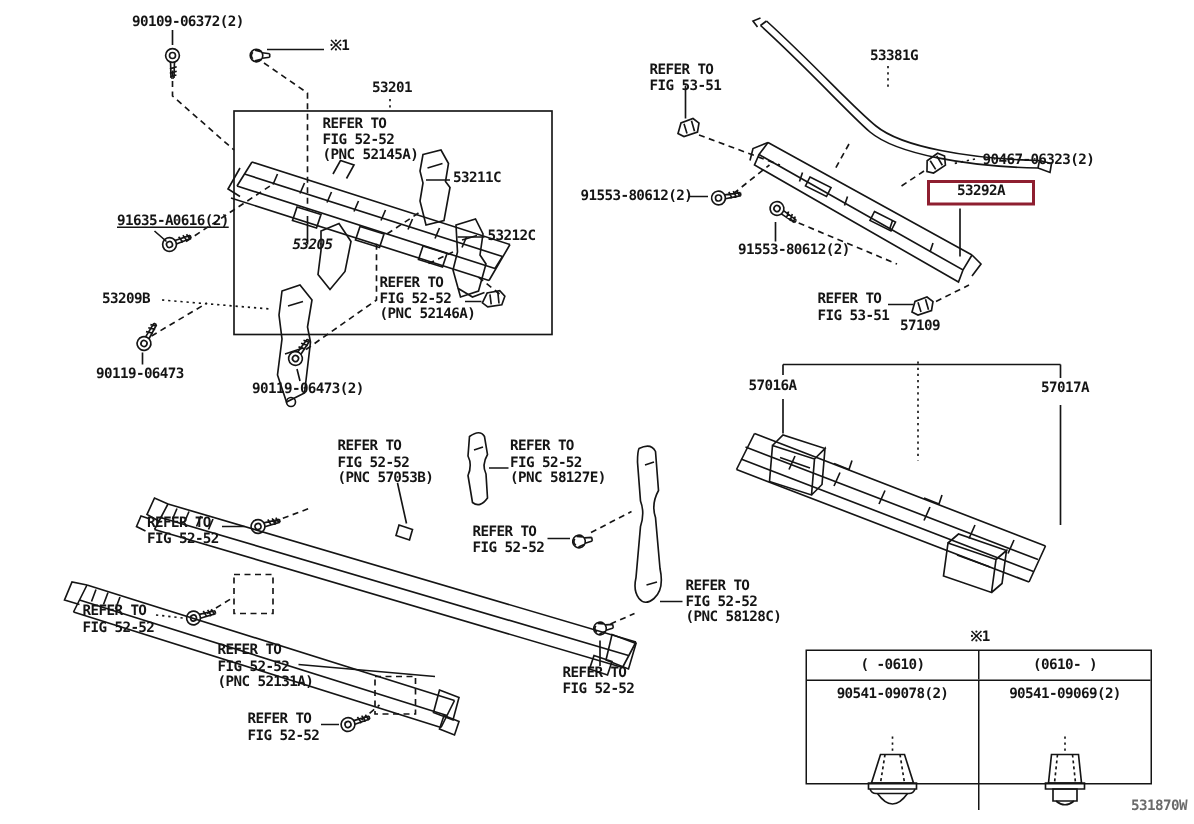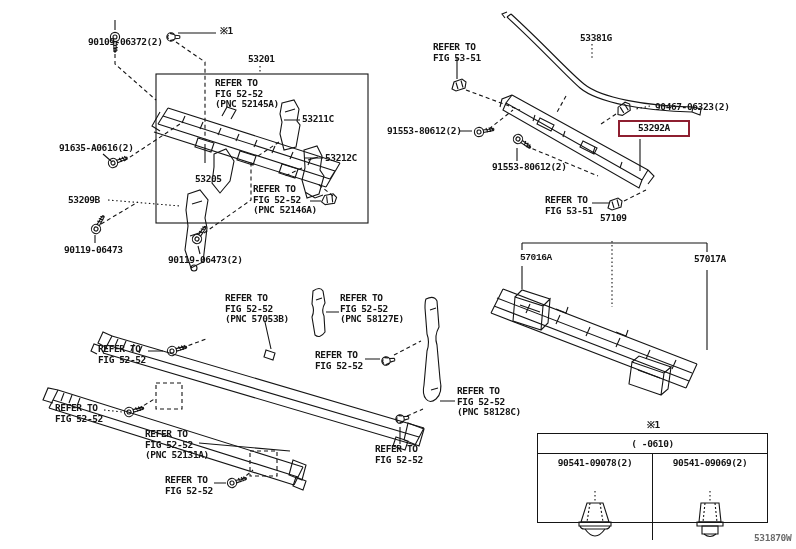--- a/index.html
+++ b/index.html
@@ -180,47 +180,47 @@
         <use href="#bolt" transform="translate(172,351) rotate(-15)"></use>
         <use href="#nut" transform="translate(386,361) rotate(-10)"></use>
         <use href="#bolt" transform="translate(129,412) rotate(-15)"></use>
         <use href="#bolt" transform="translate(232,483) rotate(-18)"></use>
         <use href="#nut" transform="translate(400,419) rotate(-10)"></use>
       </g>
     </g>
   </svg>
 
   <div>
-      <div class="lbl" style="left: 88px; top: 10px; margin-top: 27px;">90109-06372(2)</div>
+      <div class="lbl" style="left: 88px; top: 10px;">90109-06372(2)</div>
       <div class="lbl" style="left: 220px; top: 26px;">※1</div>
       <div class="lbl" style="left: 248px; top: 54px;">53201</div>
       <div class="lbl" style="left: 215px; top: 78px;">REFER TO
 FIG 52-52
 (PNC 52145A)</div>
       <div class="lbl" style="left: 302px; top: 114px;">53211C</div>
       <div class="lbl" style="left: 325px; top: 153px;">53212C</div>
-      <div class="lbl" style="left: 195px; top: 174px;">53205</div>
+      <div class="lbl" style="left: 195px; top: 159px; font-style: italic;">53205</div>
       <div class="lbl" style="left: 253px; top: 184px;">REFER TO
 FIG 52-52
 (PNC 52146A)</div>
-      <div class="lbl" style="left: 59px; top: 143px;">91635-A0616(2)</div>
+      <div class="lbl" style="left: 78px; top: 143px; text-decoration: underline;">91635-A0616(2)</div>
       <div class="lbl" style="left: 68px; top: 195px;">53209B</div>
       <div class="lbl" style="left: 64px; top: 245px;">90119-06473</div>
       <div class="lbl" style="left: 168px; top: 255px;">90119-06473(2)</div>
       <div class="lbl" style="left: 433px; top: 42px;">REFER TO
 FIG 53-51</div>
       <div class="lbl" style="left: 580px; top: 33px;">53381G</div>
       <div class="lbl" style="left: 655px; top: 102px;">90467-06323(2)</div>
       <div class="lbl boxed" style="left: 618px; top: 120px;">53292A</div>
       <div class="lbl" style="left: 387px; top: 126px;">91553-80612(2)</div>
       <div class="lbl" style="left: 492px; top: 162px;">91553-80612(2)</div>
       <div class="lbl" style="left: 545px; top: 195px;">REFER TO
 FIG 53-51</div>
       <div class="lbl" style="left: 600px; top: 213px;">57109</div>
-      <div class="lbl" style="left: 520px; top: 253px; font-family: Liberation Mono, monospace;">57016A</div>
+      <div class="lbl" style="left: 499px; top: 253px;">57016A</div>
       <div class="lbl" style="left: 694px; top: 254px;">57017A</div>
       <div class="lbl" style="left: 225px; top: 293px;">REFER TO
 FIG 52-52
 (PNC 57053B)</div>
       <div class="lbl" style="left: 340px; top: 293px;">REFER TO
 FIG 52-52
 (PNC 58127E)</div>
       <div class="lbl" style="left: 98px; top: 344px;">REFER TO
 FIG 52-52</div>
       <div class="lbl" style="left: 315px; top: 350px;">REFER TO
@@ -236,20 +236,21 @@
 FIG 52-52</div>
       <div class="lbl" style="left: 457px; top: 386px;">REFER TO
 FIG 52-52
 (PNC 58128C)</div>
       <div class="lbl" style="left: 647px; top: 420px;">※1</div>
     </div>
 
   <div class="ptable">
     <div class="trow thead">
       <div class="tcell">(    -0610)</div>
+      <div class="tcell">(0610-    )</div>
     </div>
     <div class="trow tbody">
       <div class="tcell">
         <div class="pnum">90541-09078(2)</div>
         <svg width="58" height="50" viewBox="0 0 58 50">
           <g fill="none" stroke="#151515" stroke-width="1.1">
             <path d="M29,1 V11" stroke-dasharray="1.5 2.5"></path>
             <path d="M21,13 h16 l6,19 h-28 z"></path>
             <path d="M24,13 l-3,19 M34,13 l3,19" stroke-dasharray="2 2"></path>
             <path d="M13,32 h32 v4 h-32 z"></path>

